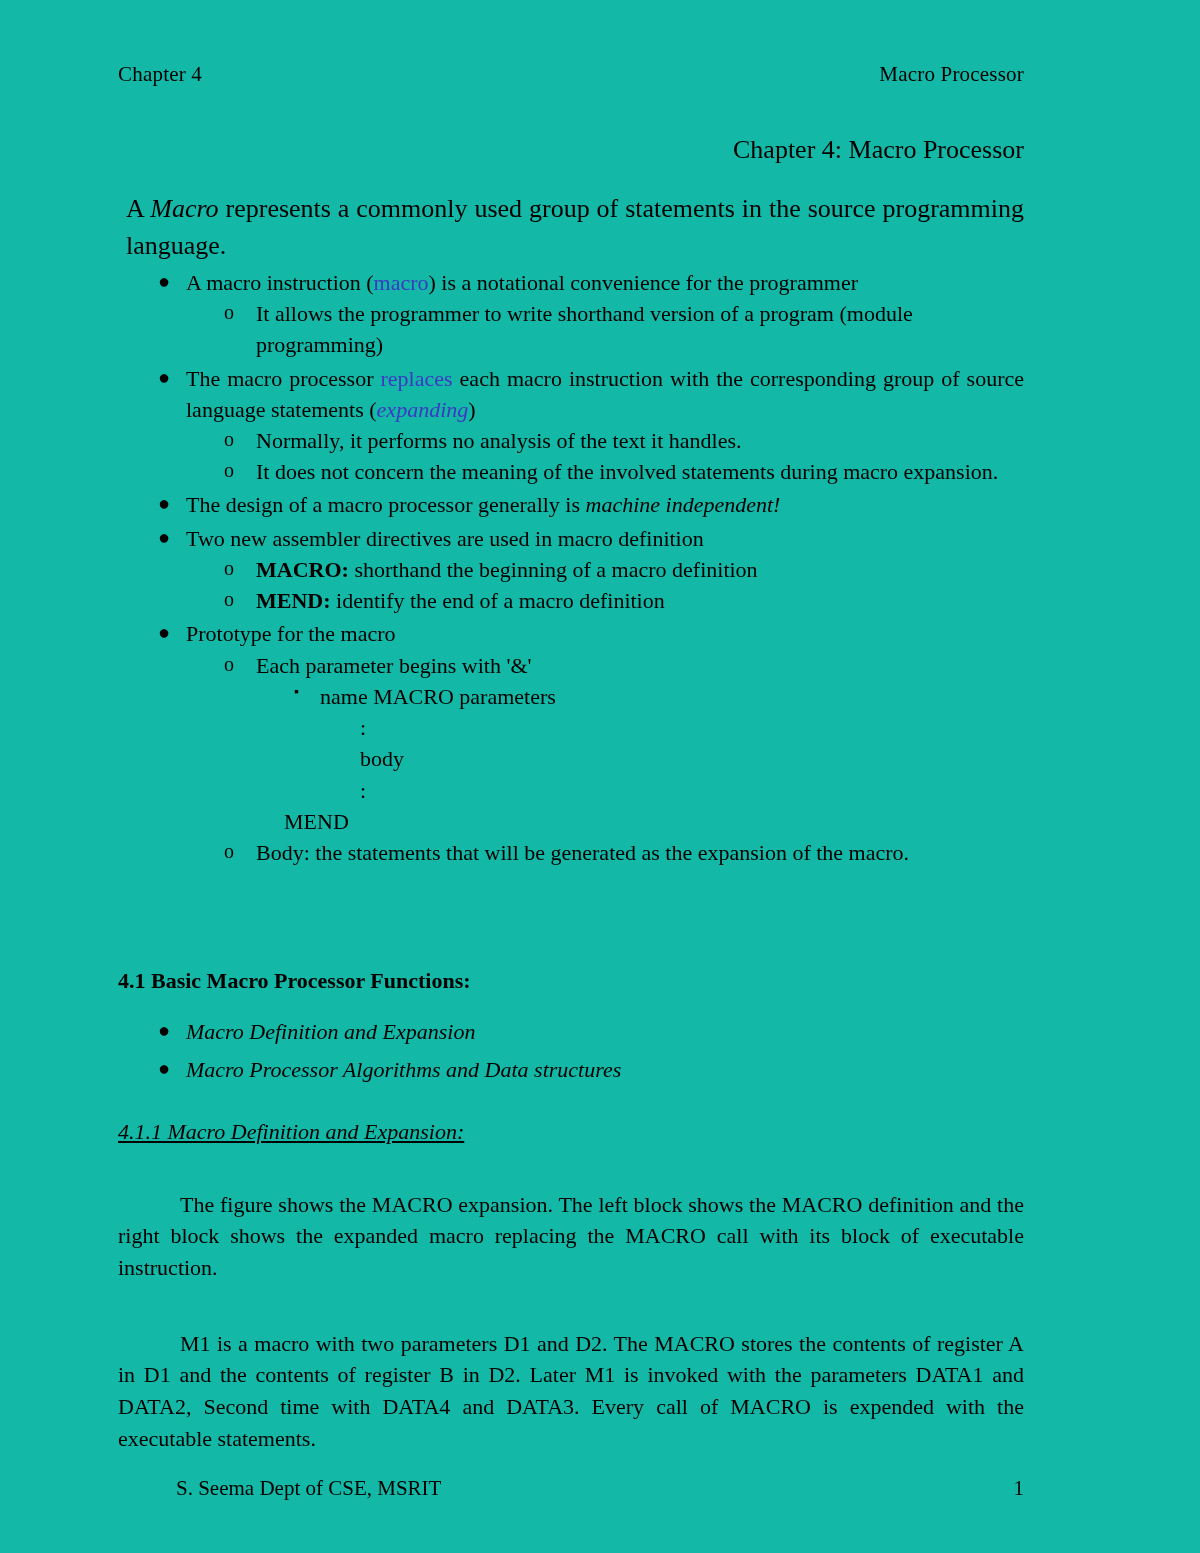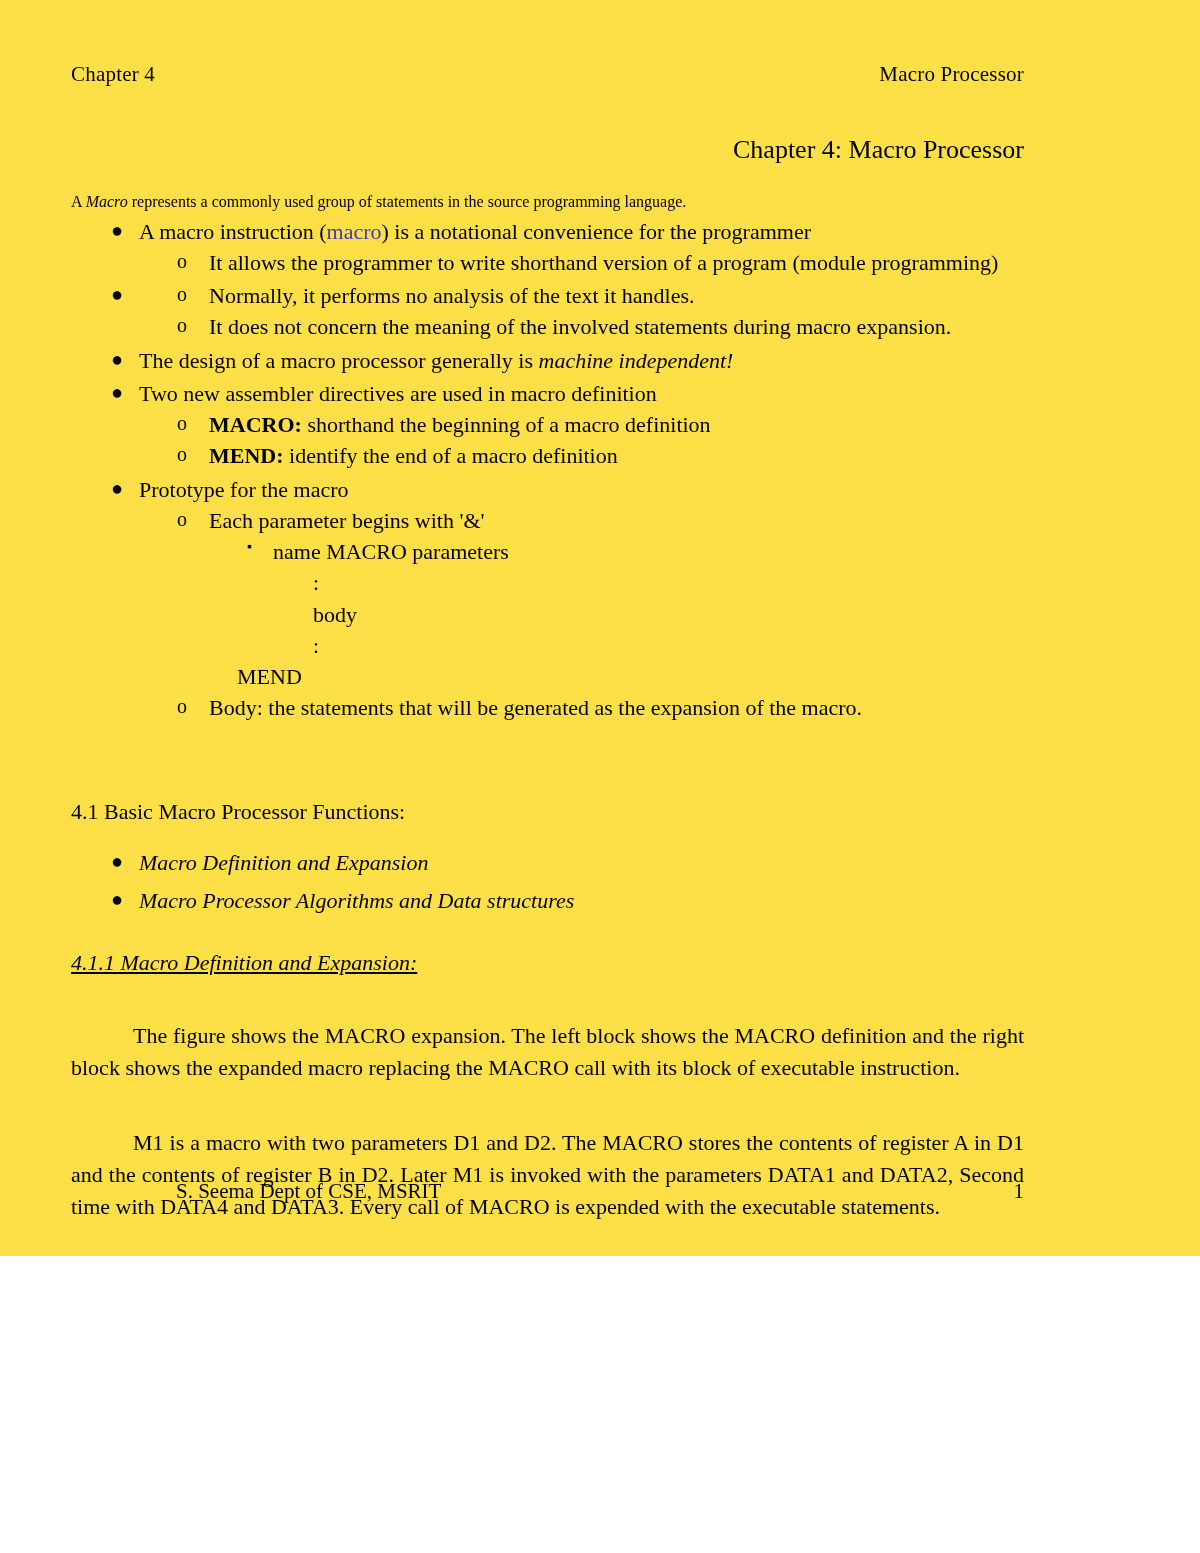--- a/index.html
+++ b/index.html
@@ -7,44 +7,44 @@
     padding: 0;
     background: #ffffff;
   }
   body {
     font-family: "Liberation Serif", serif;
     color: #000000;
   }
   .page {
     position: relative;
     width: 1200px;
-    height: 1256px;
+    height: 1553px;
     margin: 0 auto;
-    background: #fde047;
+    background: #14b8a6;
     box-sizing: border-box;
-    padding: 62px 176px 0 71px;
+    padding: 62px 176px 0 118px;
   }
   .header {
     display: flex;
     justify-content: space-between;
     align-items: baseline;
     font-size: 21px;
     letter-spacing: 0.2px;
   }
   .doc-title {
     text-align: right;
     font-size: 26px;
     margin-top: 48px;
     margin-bottom: 26px;
   }
   p.body-text {
-    font-size: 16px;
+    font-size: 26px;
     line-height: 1.42;
     text-align: justify;
-    margin: 0 0 0 0;
+    margin: 0 0 0 8px;
   }
   .italic { font-style: italic; }
   .bold { font-weight: bold; }
   .blue { color: #3b39c4; }
   .blue-italic { color: #3b39c4; font-style: italic; }
 
   ul.lvl1 {
     list-style: none;
     margin: 0;
     padding: 0;
@@ -103,22 +103,22 @@
   .proto-line {
     font-size: 22px;
     line-height: 1.42;
     white-space: pre;
   }
   .proto-indent-2 { padding-left: 104px; }
   .proto-indent-3 { padding-left: 28px; }
 
   .section-head {
     font-size: 22px;
-    font-weight: normal;
-    margin-top: 76px;
+    font-weight: bold;
+    margin-top: 100px;
   }
   .sub-head {
     font-size: 22px;
     font-style: italic;
     text-decoration: underline;
     margin-top: 34px;
   }
   ul.plain-bullets {
     list-style: none;
     margin: 22px 0 0 0;
@@ -183,20 +183,23 @@
       <ul class="lvl2">
         <li>
           <span class="bullet-o">o</span>
           <span class="li-text nojust">It allows the programmer to write shorthand version of a program (module programming)</span>
         </li>
       </ul>
     </li>
 
     <li>
       <span class="bullet">●</span>
+      <span class="li-text">
+        <span>The macro processor </span><span class="blue">replaces</span><span> each macro instruction with the corresponding group of source language statements (</span><span class="blue-italic">expanding</span><span>)</span>
+      </span>
       <ul class="lvl2">
         <li>
           <span class="bullet-o">o</span>
           <span class="li-text nojust">Normally, it performs no analysis of the text it handles.</span>
         </li>
         <li>
           <span class="bullet-o">o</span>
           <span class="li-text nojust">It does not concern the meaning of the involved statements during macro expansion.</span>
         </li>
       </ul>

